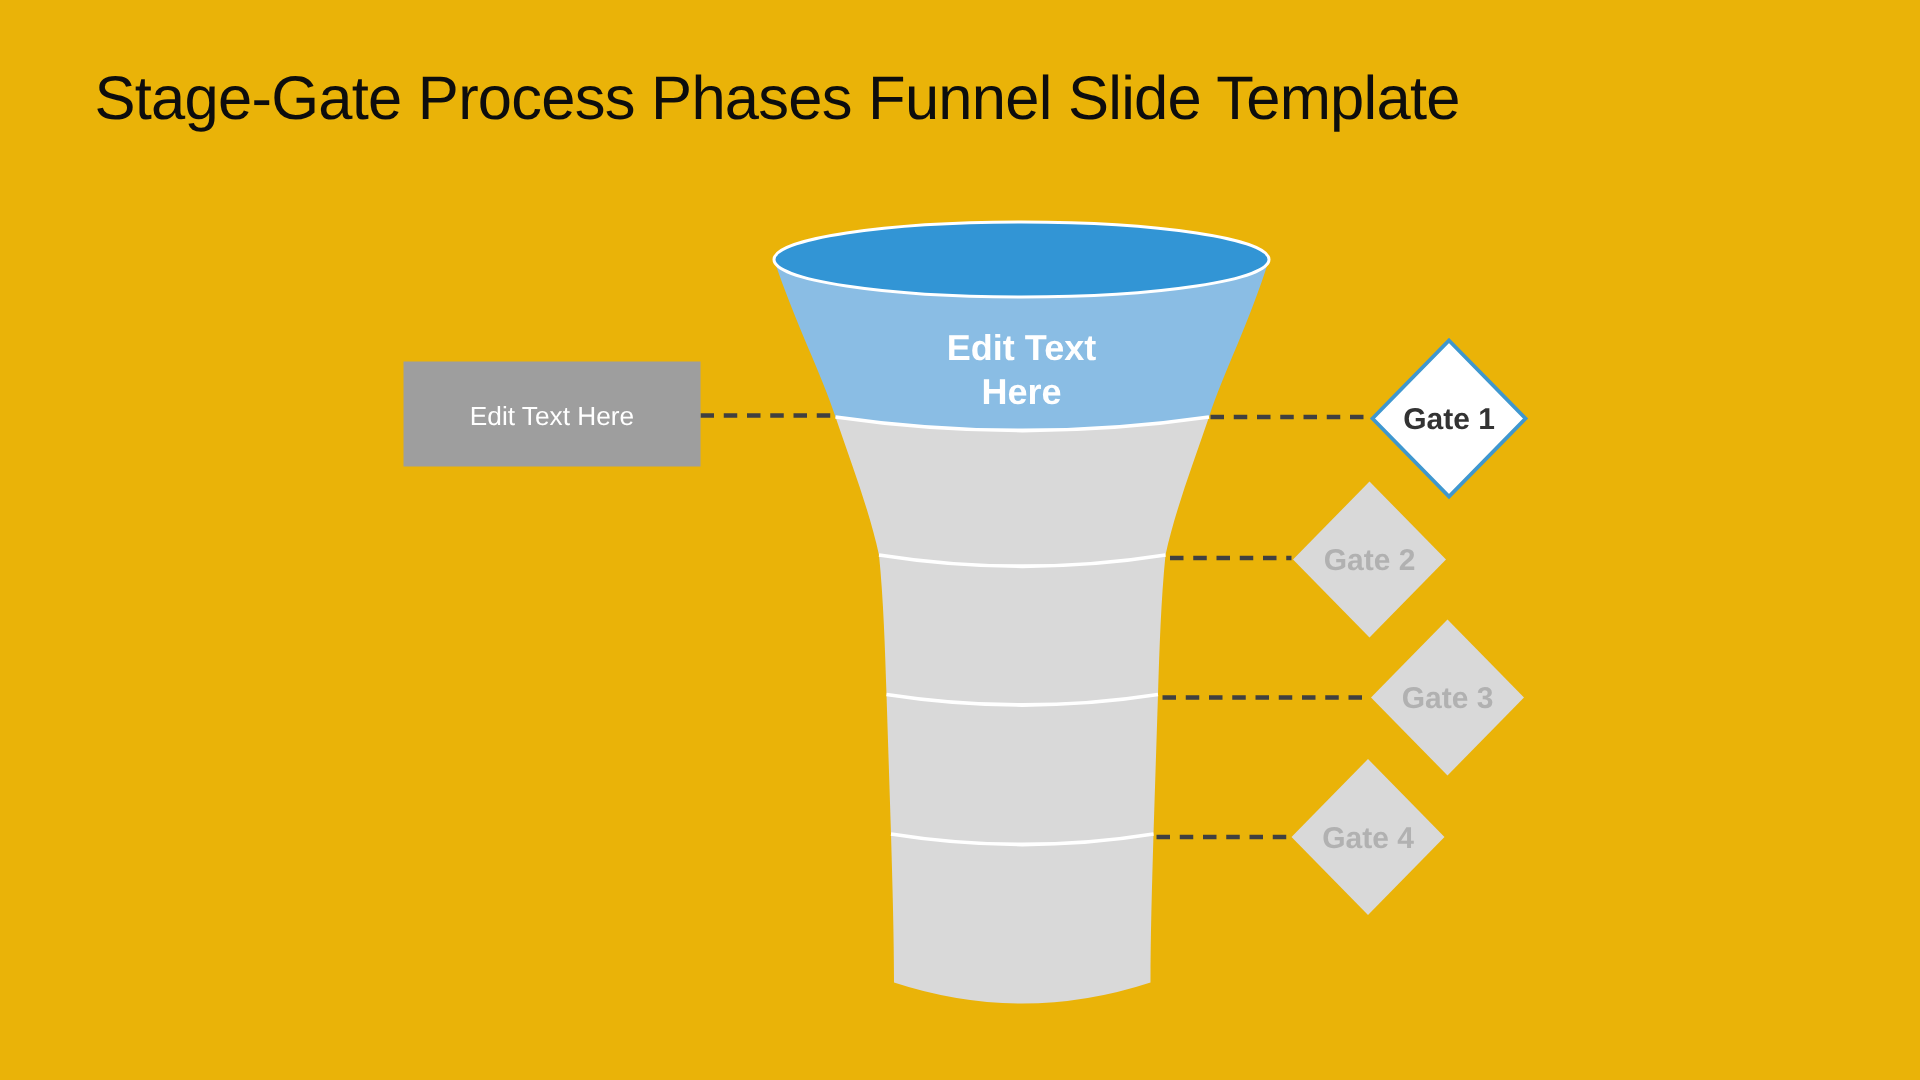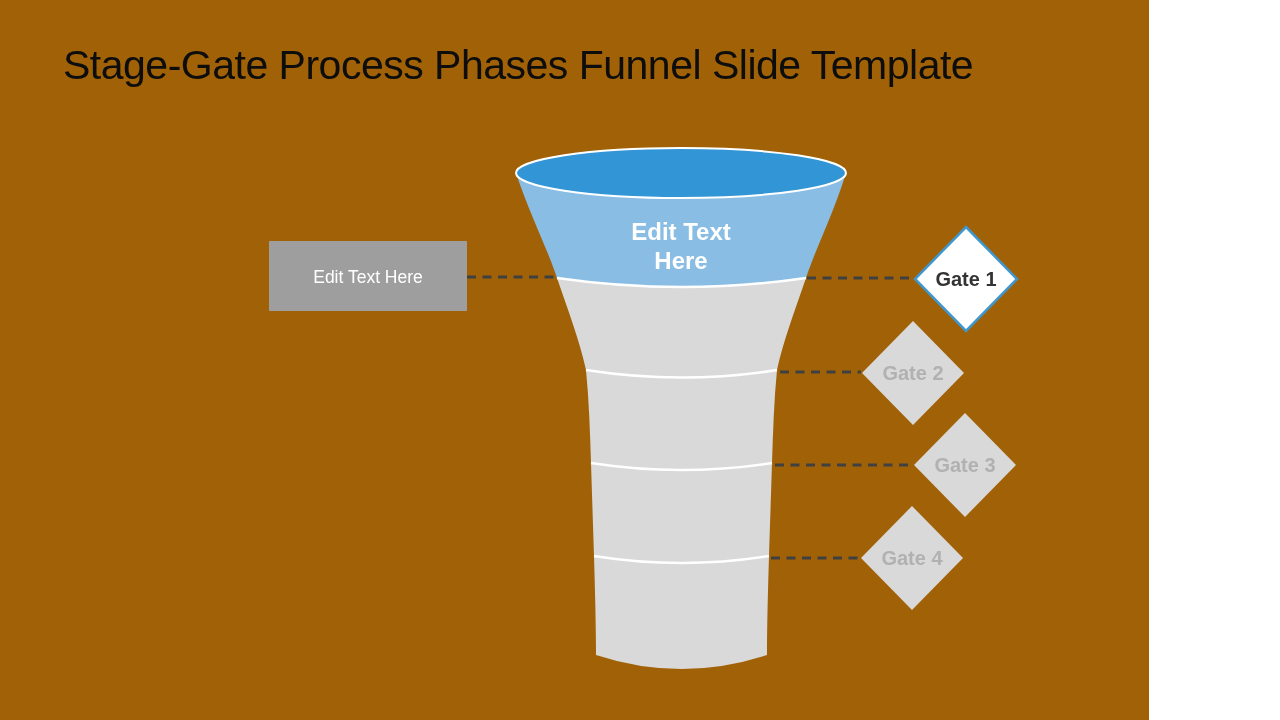--- a/index.html
+++ b/index.html
@@ -3,23 +3,23 @@
 <meta charset="utf-8">
 <style>
   html, body {
     margin: 0;
     padding: 0;
     background: #ffffff;
     font-family: "Liberation Sans", sans-serif;
   }
   .slide {
     position: relative;
-    width: 1149px;
+    width: 1280px;
     height: 720px;
-    background: #a16207;
+    background: #eab308;
     overflow: hidden;
   }
   .slide-title {
     position: absolute;
     left: 63px;
     top: 42px;
     font-size: 41px;
     font-weight: 400;
     letter-spacing: -0.5px;
     color: #0d0d0d;

